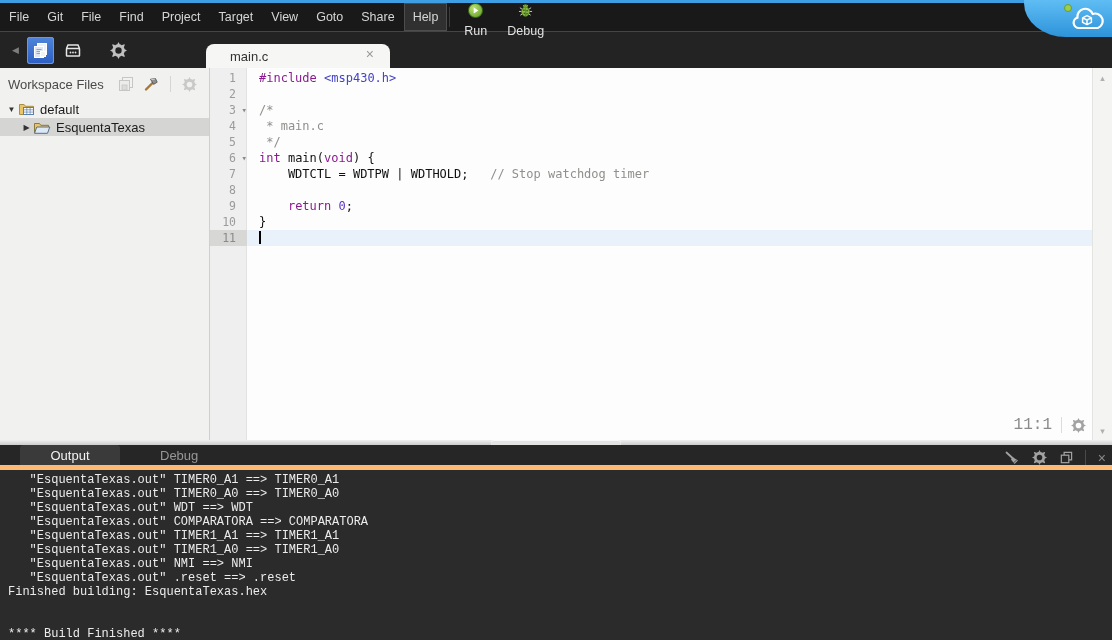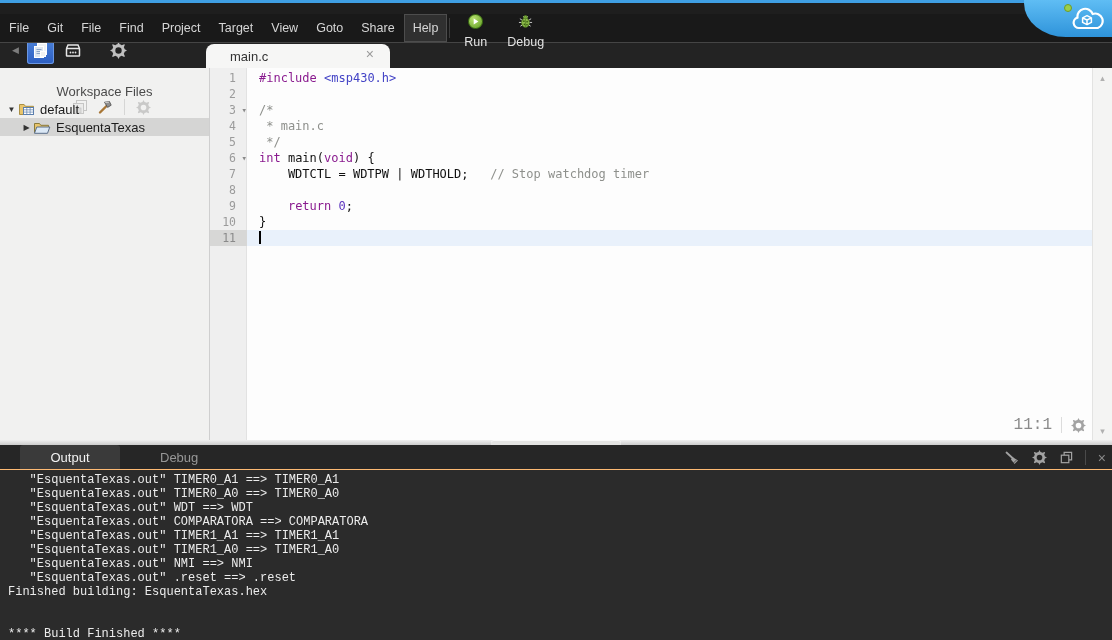--- a/index.html
+++ b/index.html
@@ -10,21 +10,21 @@
   }
   .tex-dark { background-image:radial-gradient(rgba(255,255,255,.05) 1px, transparent 1px); background-size:4px 4px; }
   .tex-mid  { background-image:radial-gradient(rgba(255,255,255,.06) 1px, transparent 1px); background-size:4px 4px; }
   .tex-light{ background-image:radial-gradient(rgba(0,0,0,.03) 1px, transparent 1px); background-size:4px 4px; }
 
   
   .topline { position:absolute; top:0; left:0; width:100%; height:3px; background:#3f9fe4; z-index:3; }
 
   
   .menubar {
-    position:absolute; top:14px; left:0; width:100%; height:29px;
+    position:absolute; top:3px; left:0; width:100%; height:29px;
     background:#191919; border-bottom:1px solid #454545;
     display:flex; align-items:stretch; color:#d6d6d6; font-size:12.5px; z-index:2;
   }
   #menu-items { display:flex; align-items:stretch; }
   .menu-item { display:flex; align-items:center; padding:0 9px; cursor:default; }
   .menu-item.active { background:#303030; box-shadow:inset 0 0 0 1px #4d4d4d; }
   .menusep { width:1px; background:#3c3c3c; margin:4px 4px 4px 2px; }
   .run-btn, .debug-btn { display:flex; align-items:center; gap:6px; padding:0 10px; color:#e2e2e2;flex-direction:column; }
   .run-circle {
     width:15px; height:15px; border-radius:50%; flex:none;
@@ -58,21 +58,21 @@
     background:#f6f6f5; border-radius:8px 8px 0 0; color:#333; font-size:13px;
     display:flex; align-items:center; padding-left:24px;
   }
   .tab-close { position:absolute; right:16px; top:2px; color:#9a9a9a; font-size:14px; }
 
   
   .main { position:absolute; top:68px; left:0; width:100%; height:372px; display:flex; background:#fcfcfc; }
 
   
   .sidebar { width:210px; flex:none; background:#f1f1f0; border-right:1px solid #cfcfcf; position:relative; font-size:13px; }
-  .sidebar-header { height:32px; display:flex; align-items:center; padding:16px 8px; color:#4a4a4a;flex-direction:column; }
+  .sidebar-header { height:32px; display:flex; align-items:center; padding:16px 8px; color:#4a4a4a; }
   .sidebar-title { flex:none; }
   .sh-icons { display:flex; align-items:center; gap:9px; margin-left:14px; }
   .sh-sep { width:1px; height:16px; background:#d6d6d5; margin:0 2px; }
   .tree-row { height:18px; display:flex; align-items:center; color:#1c1c1c; }
   .tree-row.selected { background:#d5d5d4; }
   .tw { width:11px; flex:none; text-align:center; font-size:8px; color:#333; }
   .tree-icon { margin:0 5px 0 1px; display:flex; }
 
   
   .editor { position:relative; flex:1; background:#fdfdfd; }
@@ -100,21 +100,21 @@
   }
   .sb-up, .sb-down { position:absolute; left:0; width:100%; text-align:center; color:#b0b0b0; font-size:9px; }
   .sb-up { top:5px; } .sb-down { bottom:4px; }
 
   
   .splitter { position:absolute; top:440px; left:0; width:100%; height:5px; background:linear-gradient(180deg,#efefef,#cccccc); }
   .grip { position:absolute; left:491px; top:0; width:130px; height:5px; background:#e3e3e2; border-radius:3px 3px 0 0; box-shadow:inset 0 1px 0 #f8f8f8; }
 
   
   .output { position:absolute; top:445px; left:0; width:100%; height:195px; background:#2b2b2b; color:#ececec; }
-  .output-tabbar { position:relative; height:25px; background:#262626; border-bottom:1px solid #fdba74; display:flex; align-items:stretch; font-size:13px; }
+  .output-tabbar { position:relative; height:25px; background:#262626; border-bottom:5px solid #fdba74; display:flex; align-items:stretch; font-size:13px; }
   .otab { display:flex; align-items:center; justify-content:center; color:#979797; }
   .otab.active { background:#3a3a3a; color:#f2f2f2; width:100px; margin-left:20px; border-radius:3px 3px 0 0; }
   .otab.inactive { margin-left:30px; padding:0 10px; }
   .oicons { position:absolute; right:6px; top:0; height:25px; display:flex; align-items:center; gap:12px; color:#a2a2a2; }
   .oi-sep { width:1px; height:15px; background:#4a4a4a; }
   .o-close { color:#8a8a8a; font-size:14px; line-height:1; }
   #console { padding:3px 0 0 8px; font-family:"Liberation Mono", monospace; font-size:12px; }
   .con-line { height:14px; line-height:14px; white-space:pre; }
 </style>
 </head>

